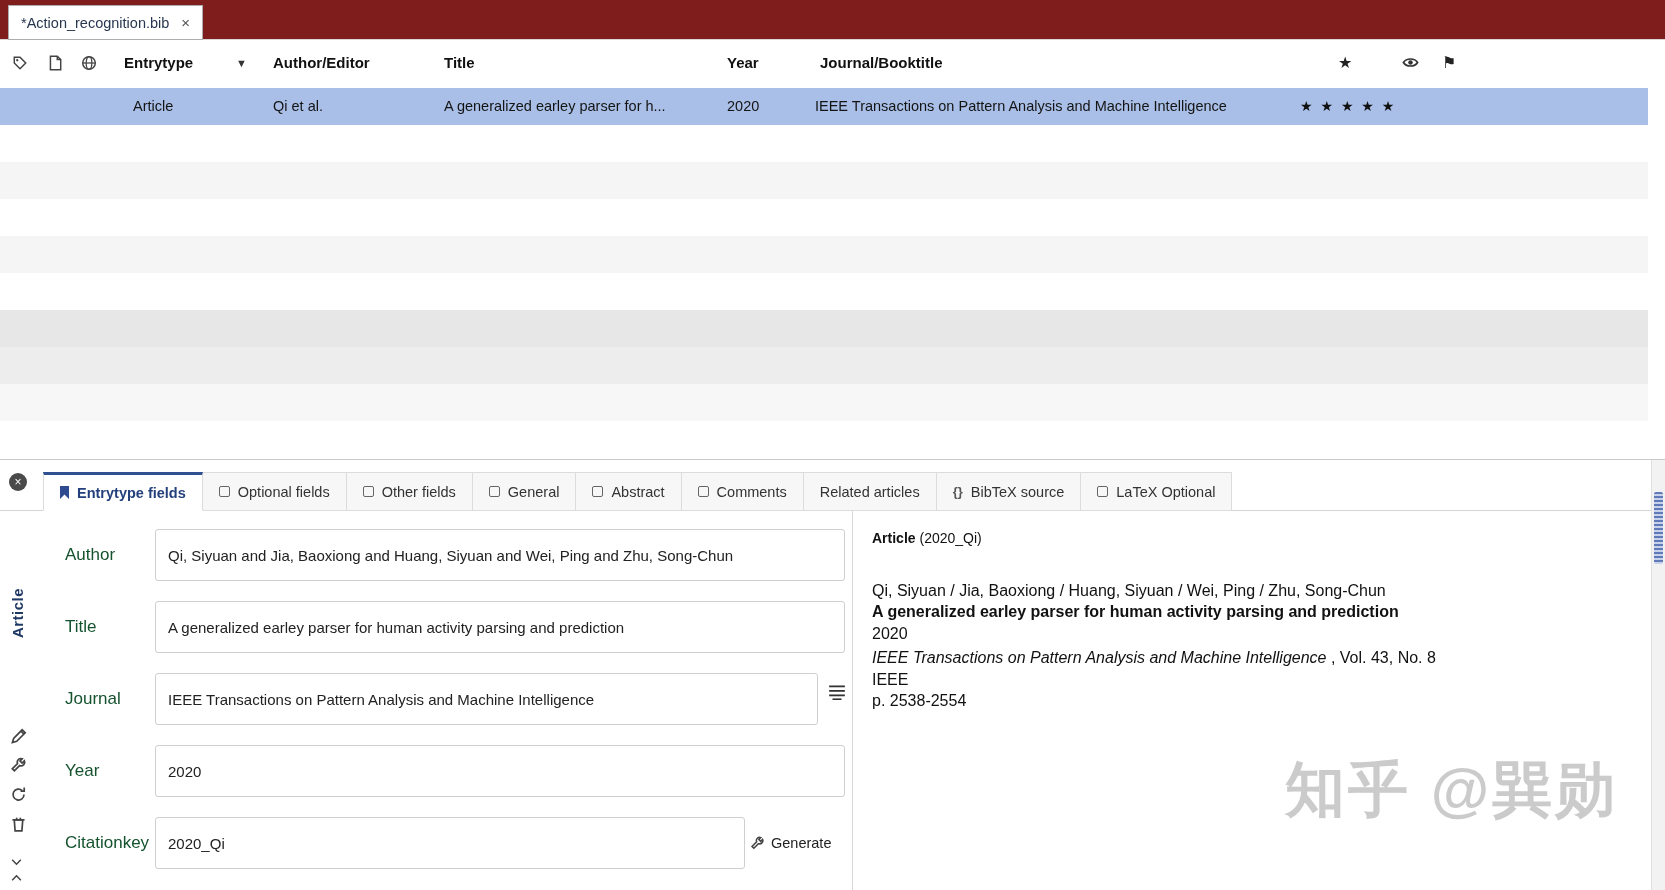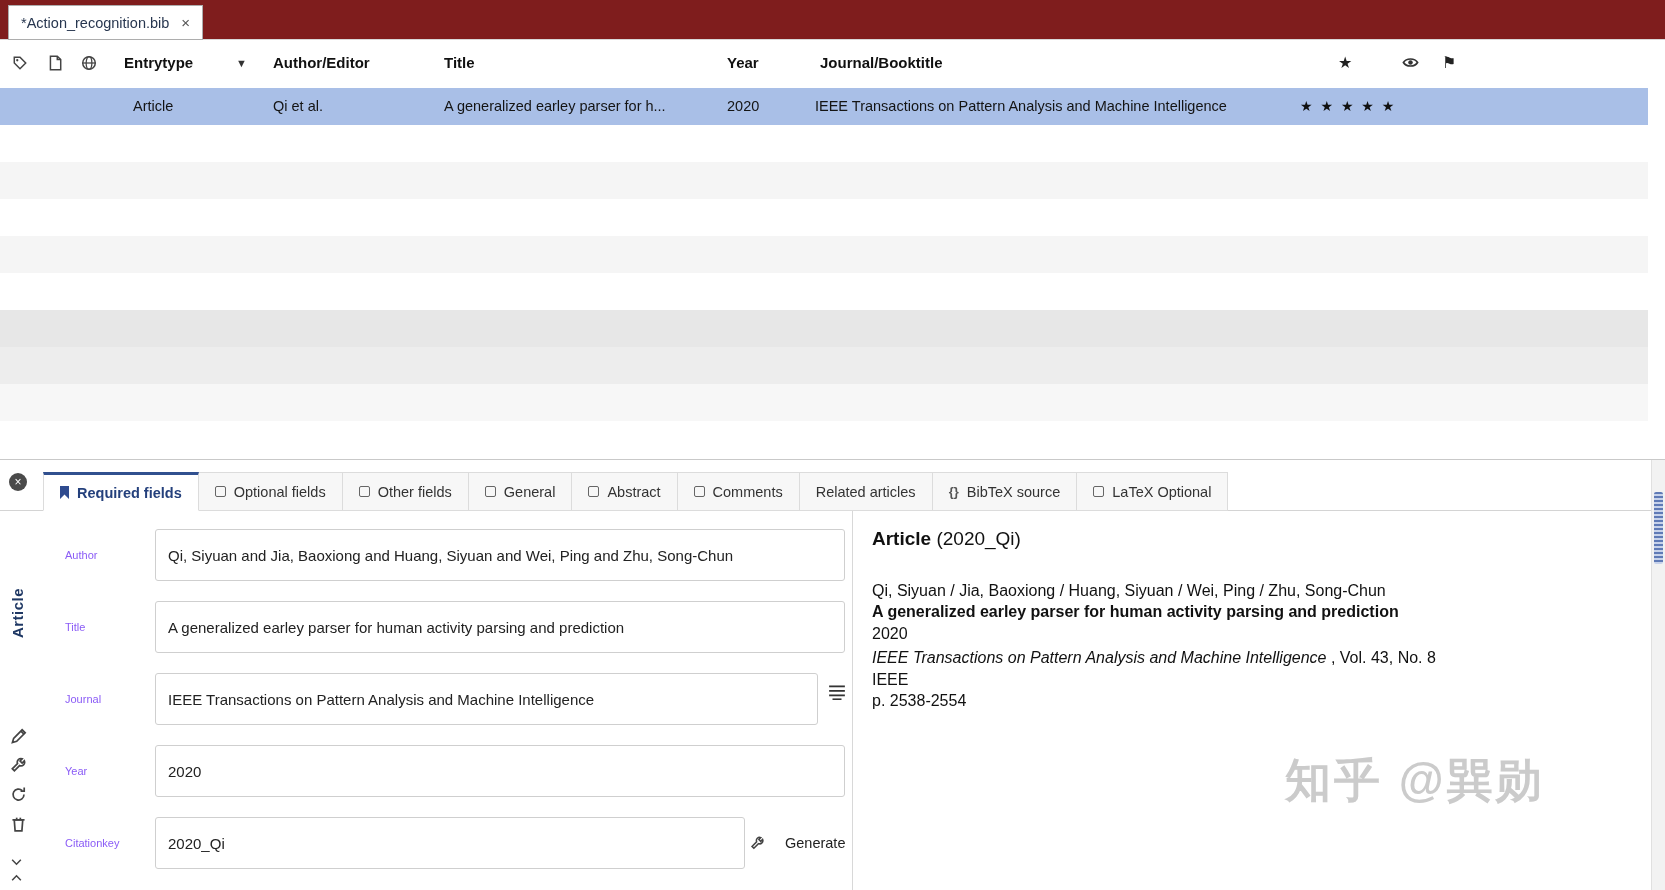--- a/index.html
+++ b/index.html
@@ -32,39 +32,39 @@
   .etab.sel{background:#fff;border-top:3px solid #31508f;border-bottom:1px solid #fff;color:#24407c;font-weight:bold;z-index:3;}
   .boxic{width:11px;height:11px;border:1.5px solid #666;border-radius:2px;display:inline-block;flex:none;}
   .bm{width:9px;height:13px;background:#2f4b8f;display:inline-block;flex:none;clip-path:polygon(0 0,100% 0,100% 100%,50% 65%,0 100%);}
   .brac{font-size:13px;color:#555;font-weight:bold;}
 
   .closebtn{position:absolute;left:9px;top:13px;width:18px;height:18px;border-radius:50%;background:#4a4a4a;color:#fff;font-size:12px;line-height:18px;text-align:center;cursor:pointer;}
   .vlabel{position:absolute;left:-40px;top:142px;width:120px;height:22px;transform:rotate(-90deg);text-align:center;font-weight:bold;color:#1f3864;font-size:15px;letter-spacing:.5px;}
   .sic{position:absolute;left:10px;width:17px;height:17px;cursor:pointer;}
   .sic svg{width:100%;height:100%;stroke:#444;fill:none;stroke-width:1.4;}
 
-  .flabel{position:absolute;left:65px;font-size:11px;color:#8b5cf6;line-height:52px;}
+  .flabel{position:absolute;left:65px;font-size:17px;color:#14532d;line-height:52px;}
   .finput{position:absolute;left:155px;width:690px;height:52px;border:1px solid #cfcfcf;border-radius:3px;background:#fff;font-size:15px;color:#222;padding:0 12px;font-family:inherit;}
-  .genbtn{position:absolute;left:750px;top:357px;height:52px;display:flex;align-items:center;gap:20px;font-size:14.5px;color:#222;background:none;border:none;cursor:pointer;font-family:inherit;}
+  .genbtn{position:absolute;left:750px;top:357px;height:52px;display:flex;align-items:center;gap:6px;font-size:14.5px;color:#222;background:none;border:none;cursor:pointer;font-family:inherit;}
   .justifyic{position:absolute;left:828px;top:224px;width:18px;height:16px;cursor:pointer;}
   .justifyic svg{width:100%;height:100%;stroke:#333;stroke-width:1.6;}
 
   .vdiv{position:absolute;left:852px;top:51px;bottom:0;border-left:1px solid #d8d8d8;}
 
   .preview{position:absolute;left:872px;top:68px;width:766px;font-size:16px;line-height:21.5px;color:#111;}
-  .pv-head{font-size:19px;margin-bottom:30px;}
+  .pv-head{font-size:14px;margin-bottom:30px;}
   .pv-head b{font-weight:bold;}
   .pv-title{font-weight:bold;}
   .pv-block2{margin-top:3px;}
   .pv-journal{font-style:italic;}
 
   .sbar{position:absolute;right:0;top:0;width:14px;height:431px;background:#f2f2f2;border-left:1px solid #e0e0e0;}
   .sthumb{position:absolute;left:2px;right:2px;top:32px;height:72px;background:repeating-linear-gradient(to bottom,#5f7ab6 0 2px,#c7d2ea 2px 4px);border-radius:2px;cursor:grab;}
 
-  .wm{position:absolute;left:1285px;top:750px;font-size:46px;font-weight:bold;color:#cbcbcb;letter-spacing:3px;}
+  .wm{position:absolute;left:1285px;top:750px;font-size:60px;font-weight:bold;color:#cbcbcb;letter-spacing:3px;}
 </style>
 </head>
 <body>
 
 <div class="tabbar">
   <div class="file-tab">
     <span>*Action_recognition.bib</span>
     <span class="close">×</span>
   </div>
 </div>
@@ -161,21 +161,21 @@
   </span>
   <span class="sic" style="top:409px;width:13px;height:10px">
     <svg viewBox="0 0 12 8">
         <polyline points="2,6 6,2 10,6"></polyline>
       </svg>
   </span>
 
   <div class="etabs">
     <div class="etab sel">
       <span class="bm"></span>
-      <span>Required fields</span>
+      <span>Entrytype fields</span>
     </div>
     <div class="etab">
       <span class="boxic"></span>
       <span>Optional fields</span>
     </div>
     <div class="etab">
       <span class="boxic"></span>
       <span>Other fields</span>
     </div>
     <div class="etab">

